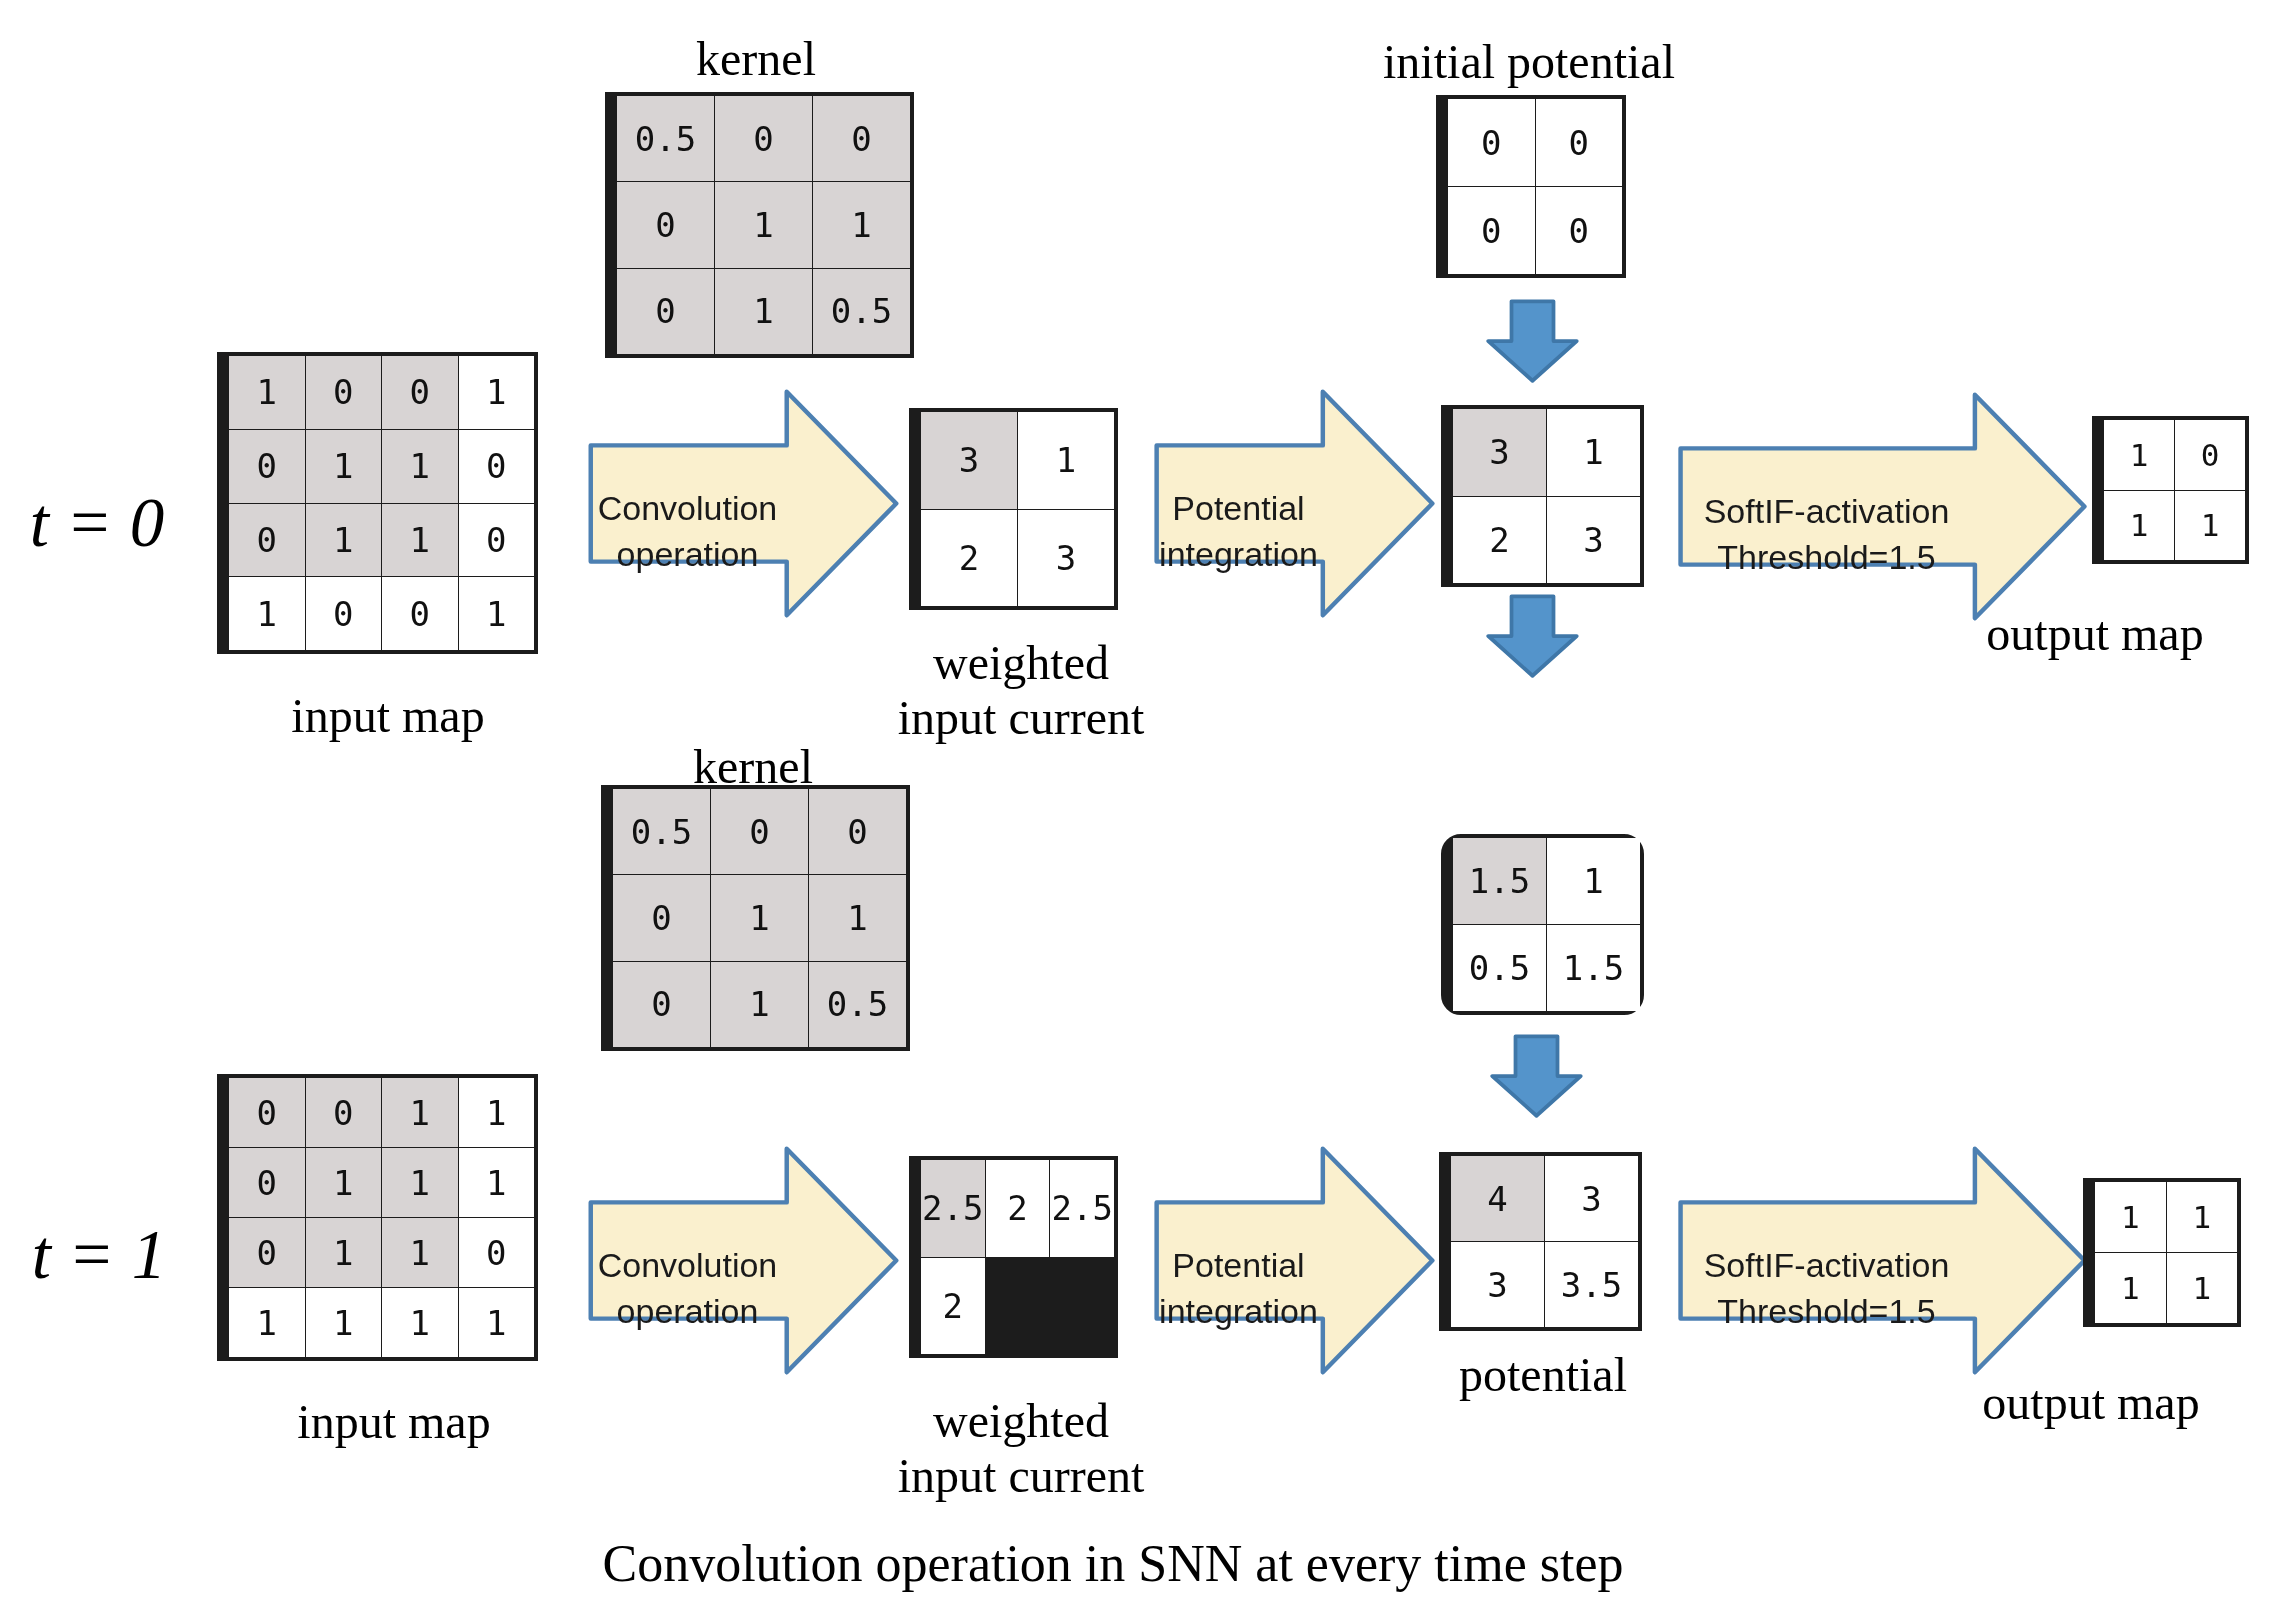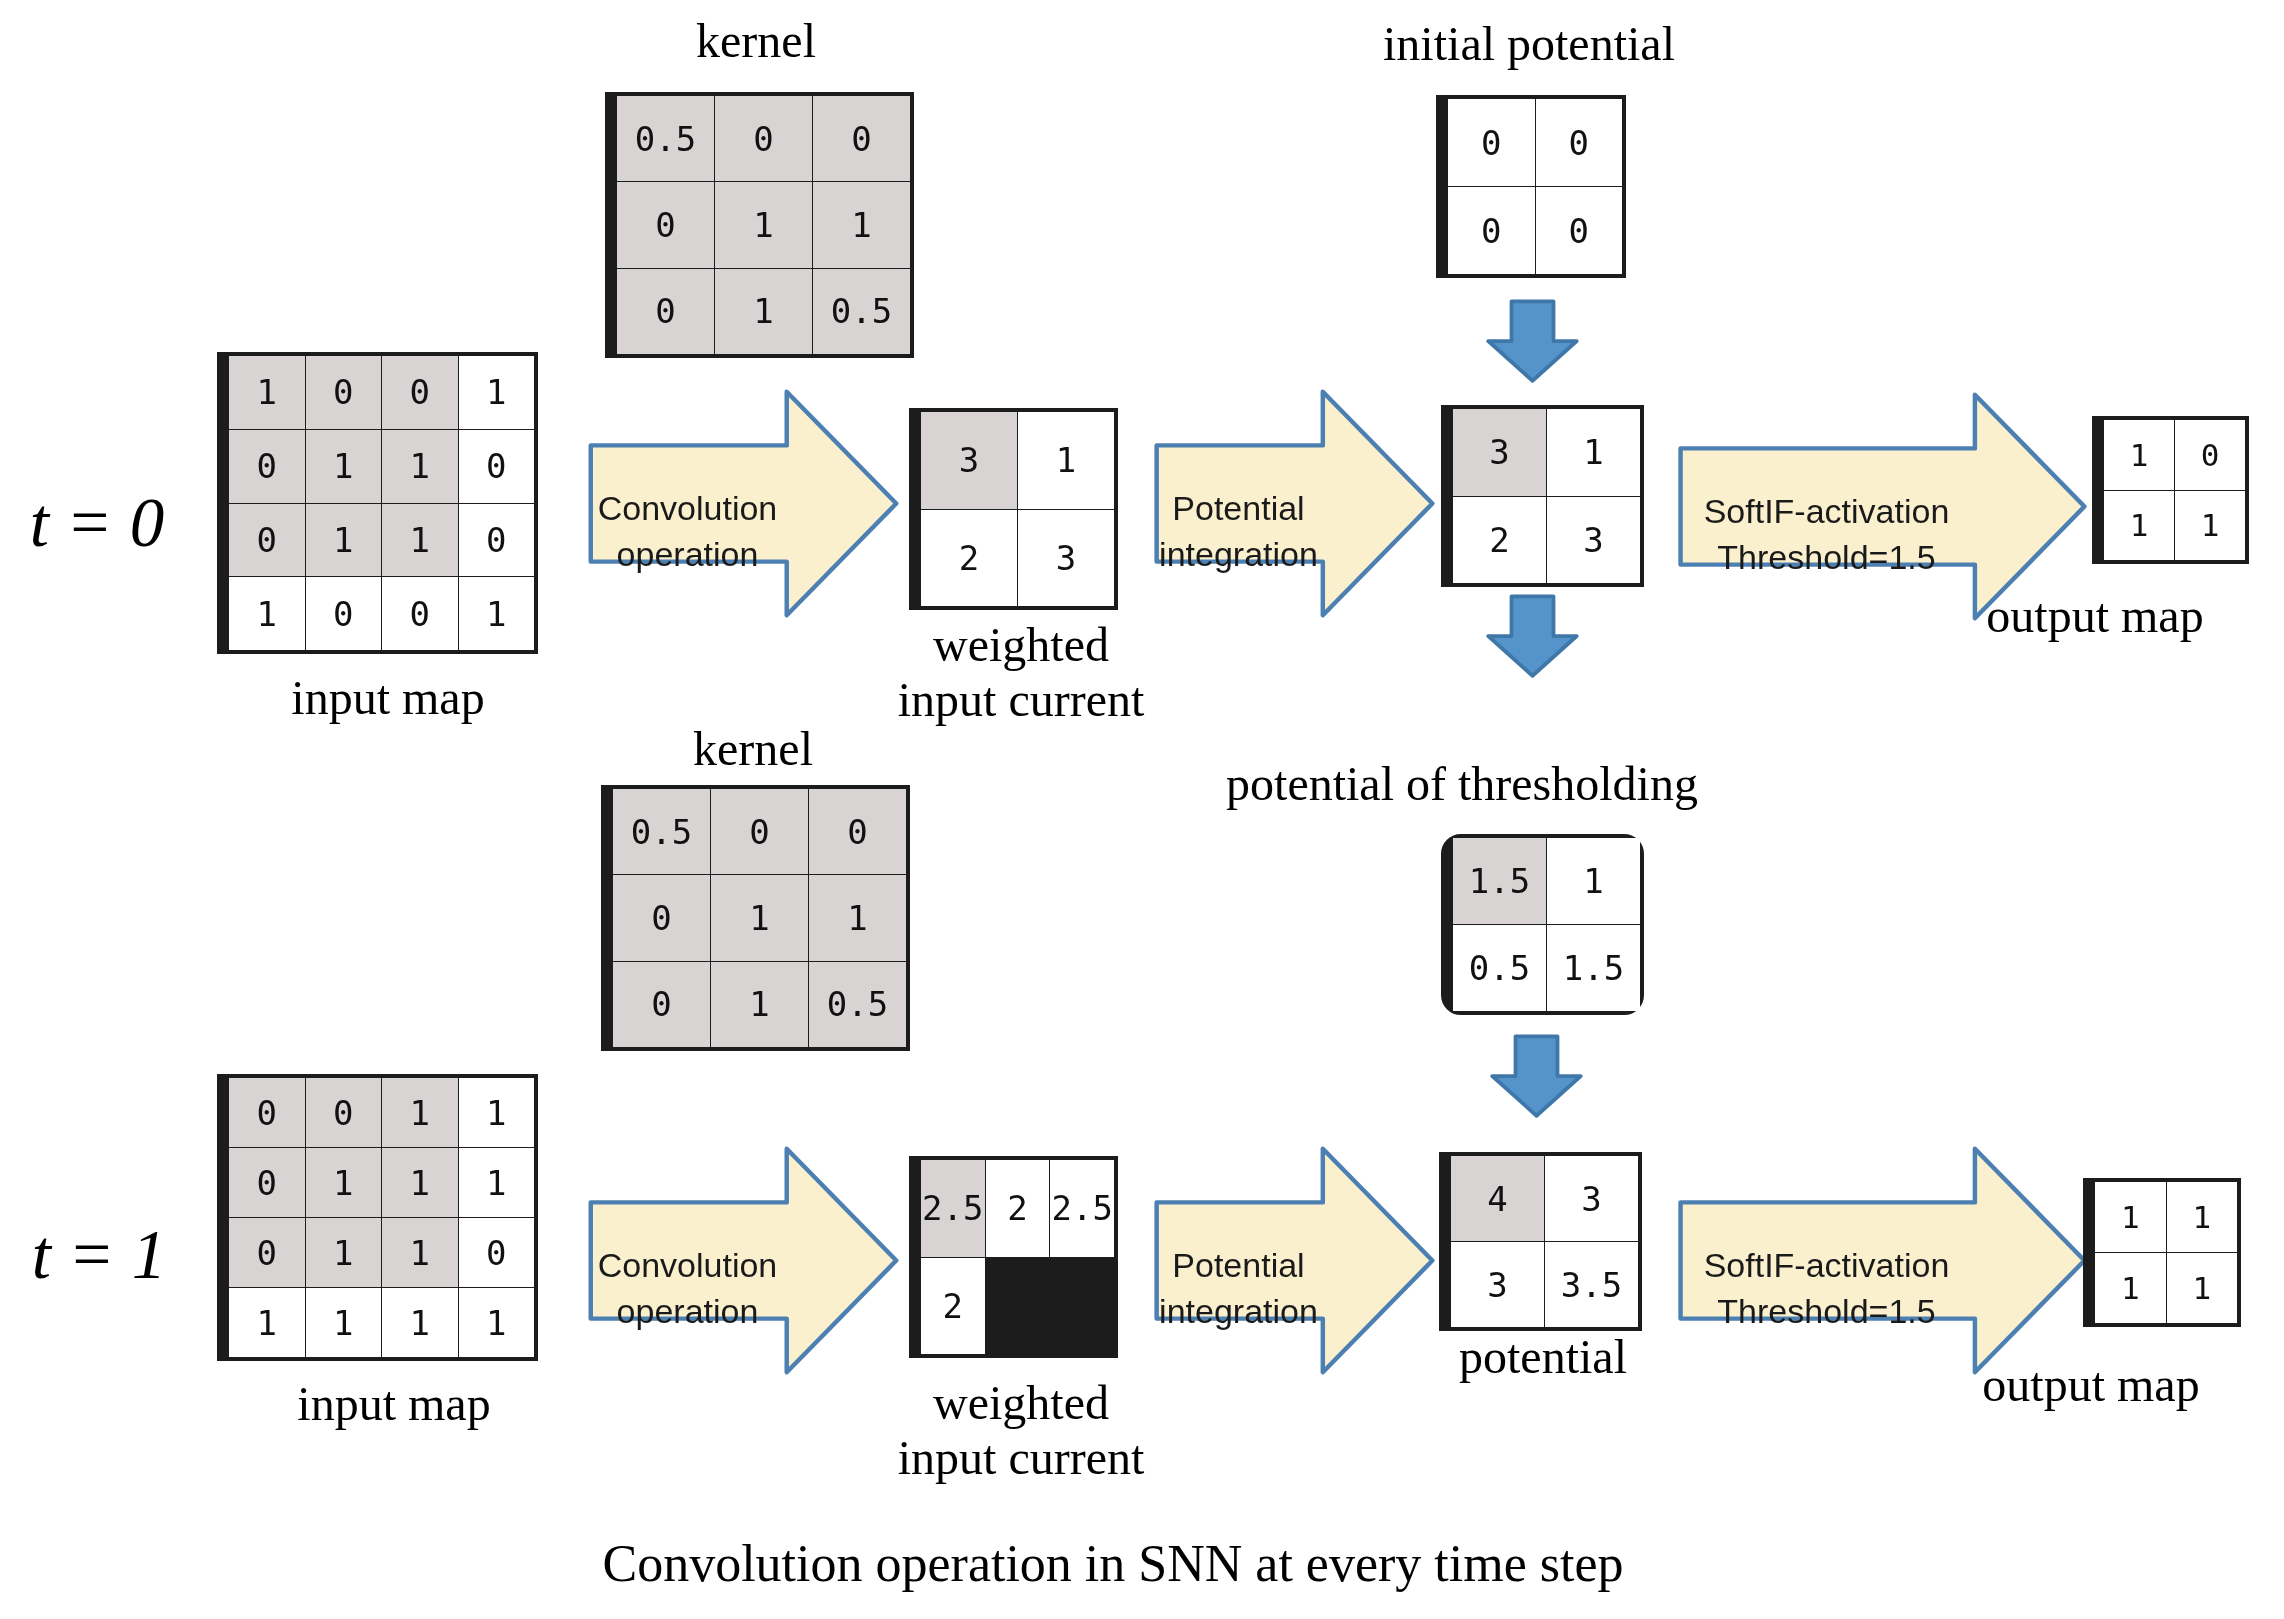--- a/index.html
+++ b/index.html
@@ -26,21 +26,21 @@
   }
   .grid .cell{
     background:var(--cell-plain);display:flex;align-items:center;justify-content:center;
     font-family:"DejaVu Sans Mono",monospace;font-size:34px;color:#111;
   }
   .grid.small .cell{font-size:31px;}
   .grid .cell.shaded{background:var(--cell-shaded);}
   
   .slabel{
     position:absolute;transform:translateX(-50%);white-space:nowrap;
-    font-size:48px;line-height:55px;text-align:center;
+    font-size:48px;line-height:55px;text-align:center;margin-top:18px;
   }
   .slabel.two{white-space:normal;}
   .tlabel{
     position:absolute;transform:translateX(-50%);white-space:nowrap;
     font-style:italic;font-size:69px;
   }
   .caption{
     position:absolute;transform:translateX(-50%);white-space:nowrap;
     font-size:52px;
   }
@@ -166,21 +166,20 @@
   </div>
 
   <div class="grid small" style="left: 2092px; top: 416px; width: 157px; height: 148px; grid-template-columns: repeat(2, 1fr); grid-template-rows: repeat(2, 1fr);">
       <div class="cell">1</div>
       <div class="cell">0</div>
       <div class="cell">1</div>
       <div class="cell">1</div>
     </div>
   <div class="slabel" style="left:2095px;top:588px;">output map</div>
 
-  <div class="slabel" style="left:1462px;top:756px;">potential of thresholding</div>
   <div class="grid" style="left: 1441px; top: 834px; width: 203px; height: 181px; grid-template-columns: repeat(2, 1fr); grid-template-rows: repeat(2, 1fr); border-radius: 20px;">
       <div class="cell shaded">1.5</div>
       <div class="cell">1</div>
       <div class="cell">0.5</div>
       <div class="cell">1.5</div>
     </div>
 
   <div class="darrow" style="left:1490px;top:1034px;">
     <svg width="93" height="84" viewBox="0 0 124 112">
       <polygon points="34,3 90,3 90,56 121,56 62,109 3,56 34,56"></polygon>

